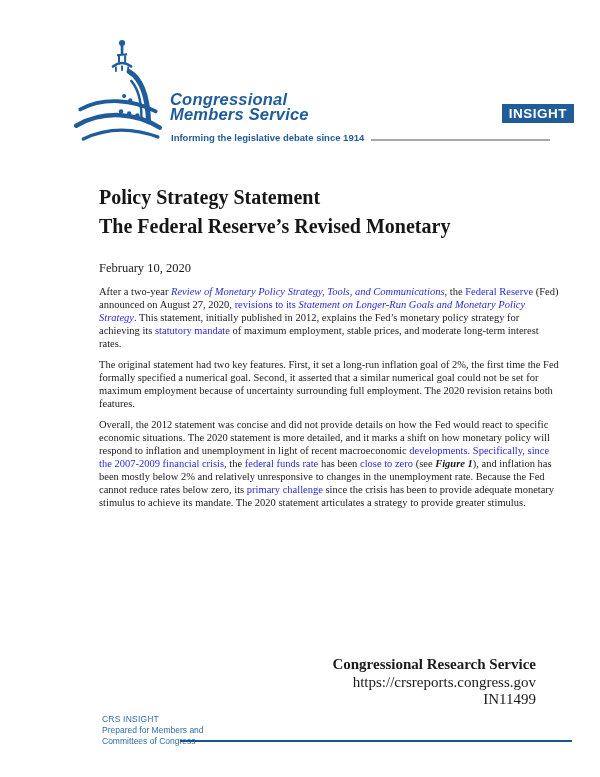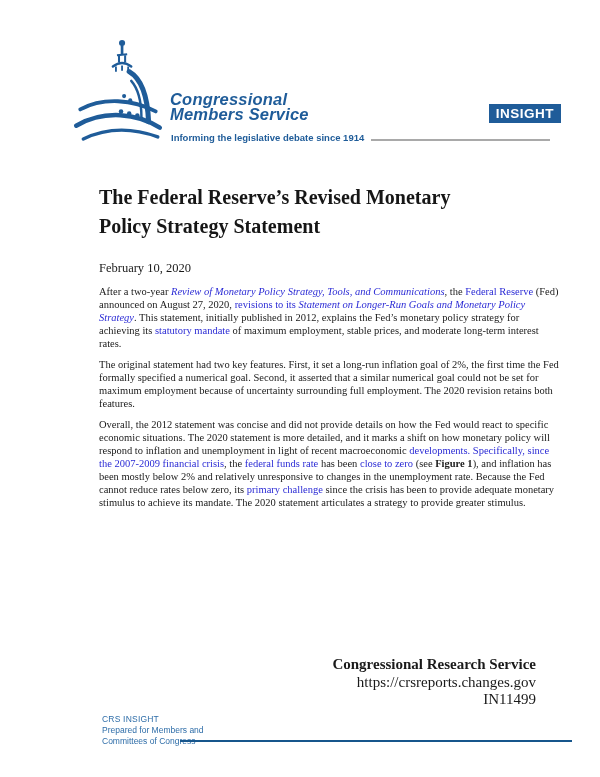--- a/index.html
+++ b/index.html
@@ -33,34 +33,34 @@
     position:absolute;left:142px;top:132px;right:55px;
     display:flex;align-items:flex-end;gap:7px;
   }
   .tagline{
     font-family:"Liberation Sans","DejaVu Sans",sans-serif;
     font-size:9.5px;line-height:12px;font-weight:600;
     color:var(--brand-blue);white-space:nowrap;
   }
   .header-rule{flex:1;height:2px;background:var(--rule-gray);margin-bottom:3px;}
   .insight-badge{
-    position:absolute;left:460px;top:104px;width:72px;height:19px;
+    position:absolute;left:473px;top:104px;width:72px;height:19px;
     background:var(--brand-blue);color:#ffffff;
     font-family:"Liberation Sans","DejaVu Sans",sans-serif;
     font-weight:bold;font-size:13.5px;letter-spacing:.5px;
     display:flex;align-items:center;justify-content:center;
   }
   
   .main{position:absolute;left:70px;top:183px;width:462px;}
   .title{font-size:20px;line-height:29px;font-weight:bold;color:#161616;}
   .date{margin-top:20px;font-size:12.5px;line-height:15px;}
   .para{margin-top:8px;font-size:10.5px;line-height:13px;text-align:left;}
   .para:first-of-type{margin-top:9px;}
   .seg-plain{color:var(--text-black);}
-  .seg-bold{color:var(--text-black);font-weight:bold;}
+  .seg-bold{color:var(--text-black);font-weight:bold;font-style:italic;}
   .seg-link{color:var(--link-blue);}
   .seg-link-italic{color:var(--link-blue);font-style:italic;text-align:center;}
   
   .footer-right{
     position:absolute;right:69px;top:656px;
     text-align:right;font-size:15px;line-height:17.5px;
   }
   .footer-org{font-weight:bold;}
   .footer-left{
     position:absolute;left:73px;top:714px;
@@ -104,32 +104,32 @@
 
   <div class="tagline-row">
     <span class="tagline">Informing the legislative debate since 1914</span>
     <div class="header-rule"></div>
   </div>
 
   <div class="insight-badge">INSIGHT</div>
 
   <div class="main">
     <h1 class="title">
+      <div>Policy Strategy Statement</div>
       <div>The Federal Reserve’s Revised Monetary</div>
-      <div>Policy Strategy Statement</div>
     </h1>
     <div class="date">February 10, 2020</div>
     <p class="para"><span class="seg-plain">After a two-year </span><span class="seg-link-italic">Review of Monetary Policy Strategy, Tools, and Communications</span><span class="seg-plain">, the </span><span class="seg-link">Federal Reserve</span><span class="seg-plain"> (Fed) announced on August 27, 2020, </span><span class="seg-link">revisions to its </span><span class="seg-link-italic">Statement on Longer-Run Goals and Monetary Policy Strategy</span><span class="seg-plain">. This statement, initially published in 2012, explains the Fed’s monetary policy strategy for achieving its </span><span class="seg-link">statutory mandate</span><span class="seg-plain"> of maximum employment, stable prices, and moderate long-term interest rates.</span></p>
     <p class="para"><span class="seg-plain">The original statement had two key features. First, it set a long-run inflation goal of 2%, the first time the Fed formally specified a numerical goal. Second, it asserted that a similar numerical goal could not be set for maximum employment because of uncertainty surrounding full employment. The 2020 revision retains both features.</span></p>
     <p class="para"><span class="seg-plain">Overall, the 2012 statement was concise and did not provide details on how the Fed would react to specific economic situations. The 2020 statement is more detailed, and it marks a shift on how monetary policy will respond to inflation and unemployment in light of recent macroeconomic </span><span class="seg-link">developments.</span><span class="seg-plain"> </span><span class="seg-link">Specifically, since the 2007-2009 financial crisis</span><span class="seg-plain">, the </span><span class="seg-link">federal funds rate</span><span class="seg-plain"> has been </span><span class="seg-link">close to zero</span><span class="seg-plain"> (see </span><span class="seg-bold">Figure 1</span><span class="seg-plain">), and inflation has been mostly below 2% and relatively unresponsive to changes in the unemployment rate. Because the Fed cannot reduce rates below zero, its </span><span class="seg-link">primary challenge</span><span class="seg-plain"> since the crisis has been to provide adequate monetary stimulus to achieve its mandate. The 2020 statement articulates a strategy to provide greater stimulus.</span></p>
   </div>
 
   <div class="footer-right">
     <div class="footer-org">Congressional Research Service</div>
-    <div>https://crsreports.changes.gov</div>
+    <div>https://crsreports.congress.gov</div>
     <div>IN11499</div>
   </div>
 
   <div class="footer-left">
     <div class="footer-brand">CRS INSIGHT</div>
     <div>Prepared for Members and</div>
     <div>Committees of Congress</div>
   </div>
 
   <div class="footer-rule"></div>

